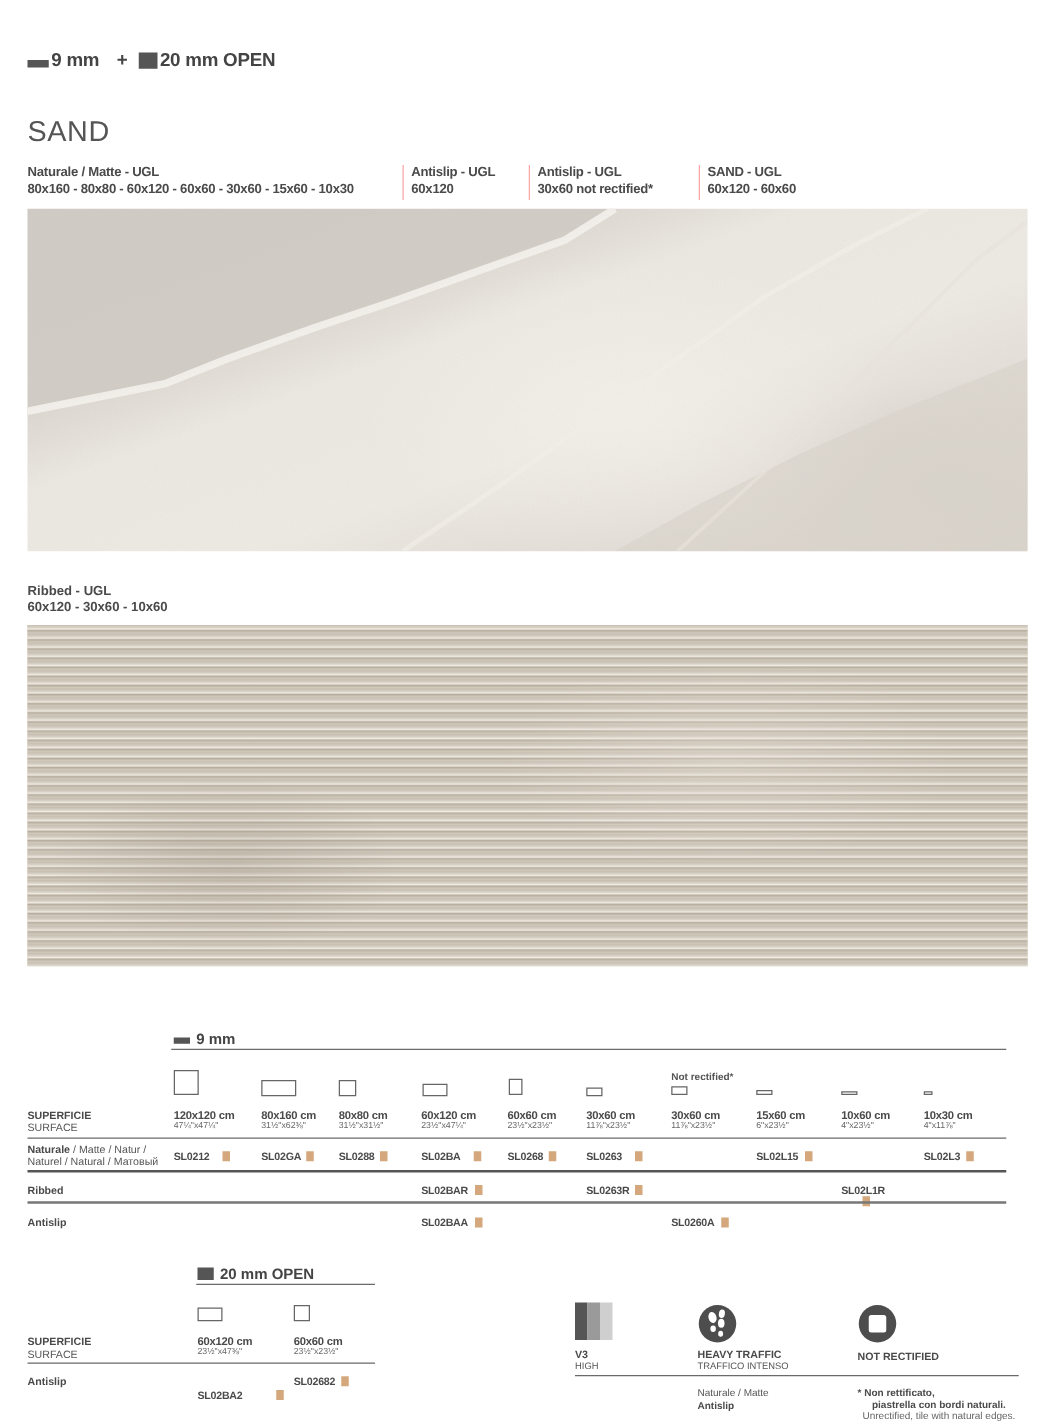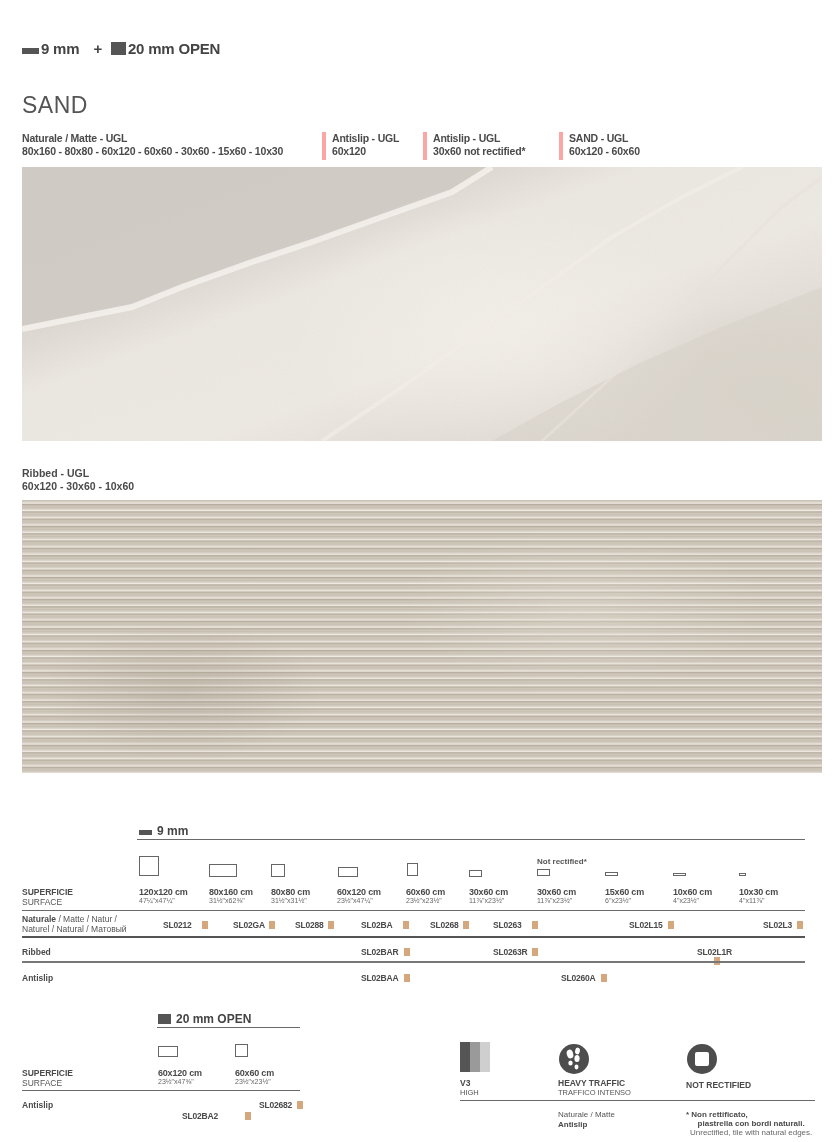--- a/index.html
+++ b/index.html
@@ -9,21 +9,21 @@
 
   
   .thk-head { left: 22px; top: 38px; height: 20px; display: flex; align-items: center; font-weight: 700; font-size: 15px; color: #444; letter-spacing: -0.2px; }
   .swatch-thin { display: inline-block; width: 17px; height: 6px; background: #555; margin-right: 2px; align-self: flex-end; margin-bottom: 4px; }
   .swatch-thick { display: inline-block; width: 15px; height: 13px; background: #555; margin-right: 2px; }
   .plus { margin: 0 9px 0 14px; }
 
   .series-title { left: 22px; top: 92px; font-size: 23px; color: #555; font-weight: 400; letter-spacing: 0.5px; }
 
   .spec-block { top: 132px; font-size: 10.5px; font-weight: 700; color: #4a4a4a; line-height: 13px; letter-spacing: -0.2px; }
-  .spec-div { border-left: 4px solid #fca5a5; padding-left: 6px; height: 28px; }
+  .spec-div { border-left: 1px solid #fca5a5; padding-left: 6px; height: 28px; }
 
   .stone { left: 22px; top: 167px; width: 800px; height: 274px; overflow: hidden;
     background:
       radial-gradient(ellipse 300px 180px at 60% 60%, rgba(244,240,234,0.9), rgba(244,240,234,0) 70%),
       radial-gradient(ellipse 240px 120px at 92% 80%, rgba(214,208,198,0.8), rgba(214,208,198,0) 70%),
       linear-gradient(160deg, #d3cec7 0%, #dbd6cf 28%, #ece8e2 40%, #eeeae4 60%, #e1dcd5 78%, #d8d2ca 100%);
   }
   .stone svg { position: absolute; left: 0; top: 0; }
 
   .ribbed-label { left: 22px; top: 467px; font-size: 10.5px; font-weight: 700; color: #4a4a4a; line-height: 13px; }
@@ -41,21 +41,21 @@
   .sec-head .sw9 { width: 13px; height: 5px; background: #555; margin-right: 5px; margin-top: 3px; }
   .sec-head .sw20 { width: 13px; height: 10px; background: #555; margin-right: 5px; }
   .hline { height: 1px; background: #6a6a6a; }
   .hline.thick { height: 2px; background: #555; }
 
   .tile-icon { border: 1px solid #666; background: #fff; }
   .sz { font-size: 9px; font-weight: 700; color: #4a4a4a; line-height: 10px; white-space: nowrap; letter-spacing: -0.2px; }
   .in { font-size: 7px; color: #666; line-height: 8px; white-space: nowrap; }
   .lbl { font-size: 8.5px; font-weight: 700; color: #4a4a4a; line-height: 10px; }
   .lbl-light { font-size: 8.5px; color: #555; line-height: 10px; font-weight: 400; }
-  .code { font-size: 8.5px; font-weight: 700; color: #4a4a4a; white-space: nowrap; display: flex; align-items: center; letter-spacing: -0.2px; margin-left: 24px; }
+  .code { font-size: 8.5px; font-weight: 700; color: #4a4a4a; white-space: nowrap; display: flex; align-items: center; letter-spacing: -0.2px; }
   .chip { display: inline-block; width: 6px; height: 8px; background: #d4a87c; margin-left: 8px; }
   .note-top { font-size: 8px; font-weight: 700; color: #555; white-space: nowrap; }
 
   .legend-title { font-size: 8.5px; font-weight: 700; color: #4a4a4a; line-height: 9px; }
   .legend-sub { font-size: 7.5px; color: #555; line-height: 9px; }
   .foot-note { font-size: 8px; color: #4a4a4a; line-height: 9px; font-weight: 700; }
   .foot-note .lt { font-weight: 400; color: #666; }
 </style>
 </head>
 <body>

